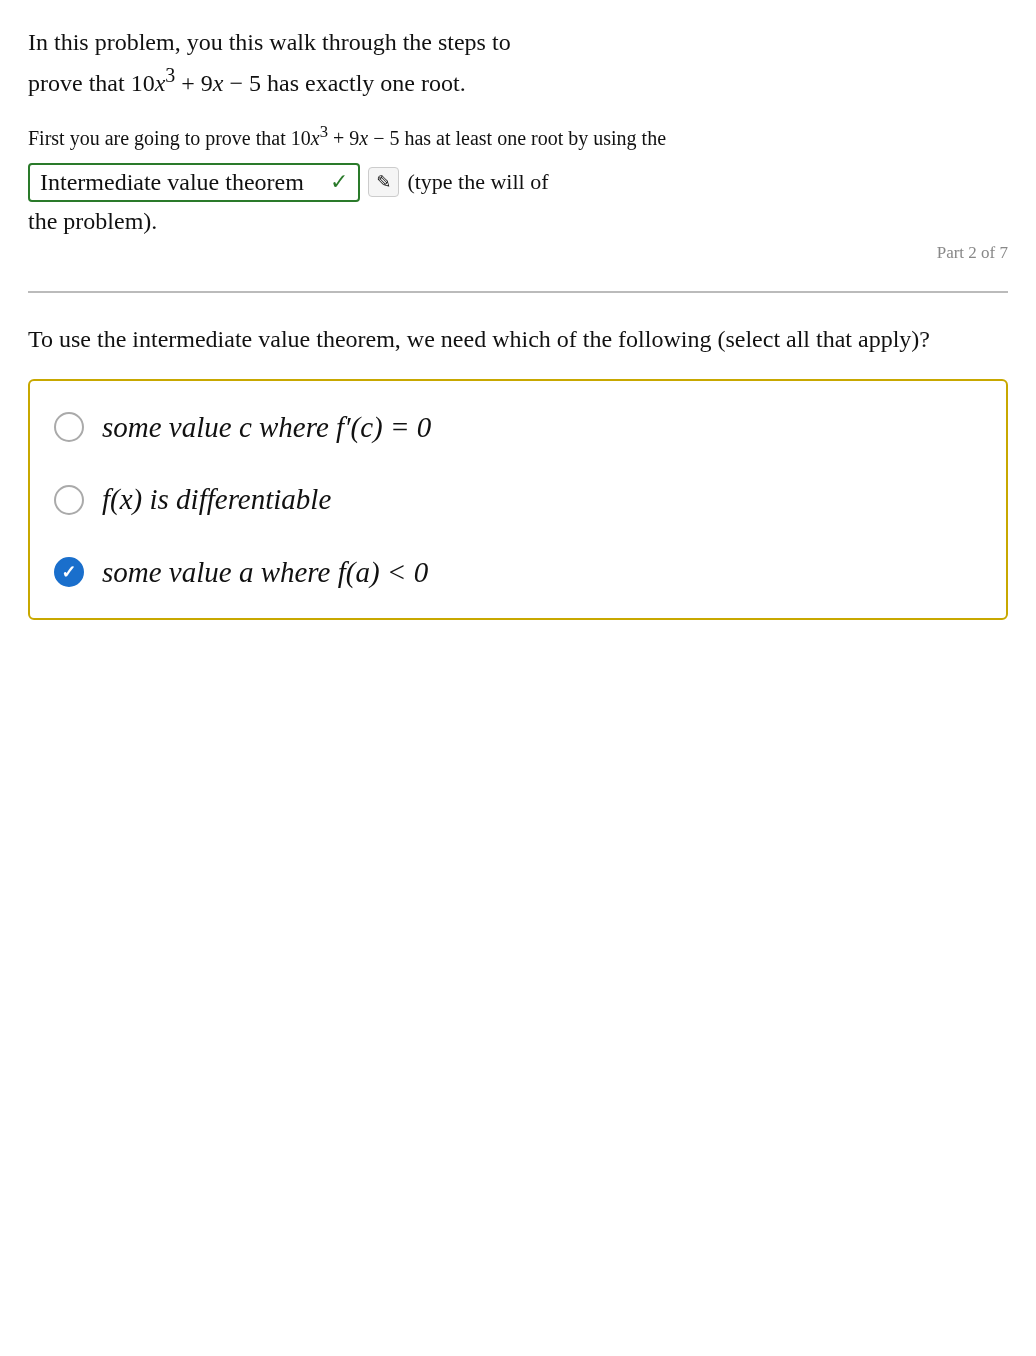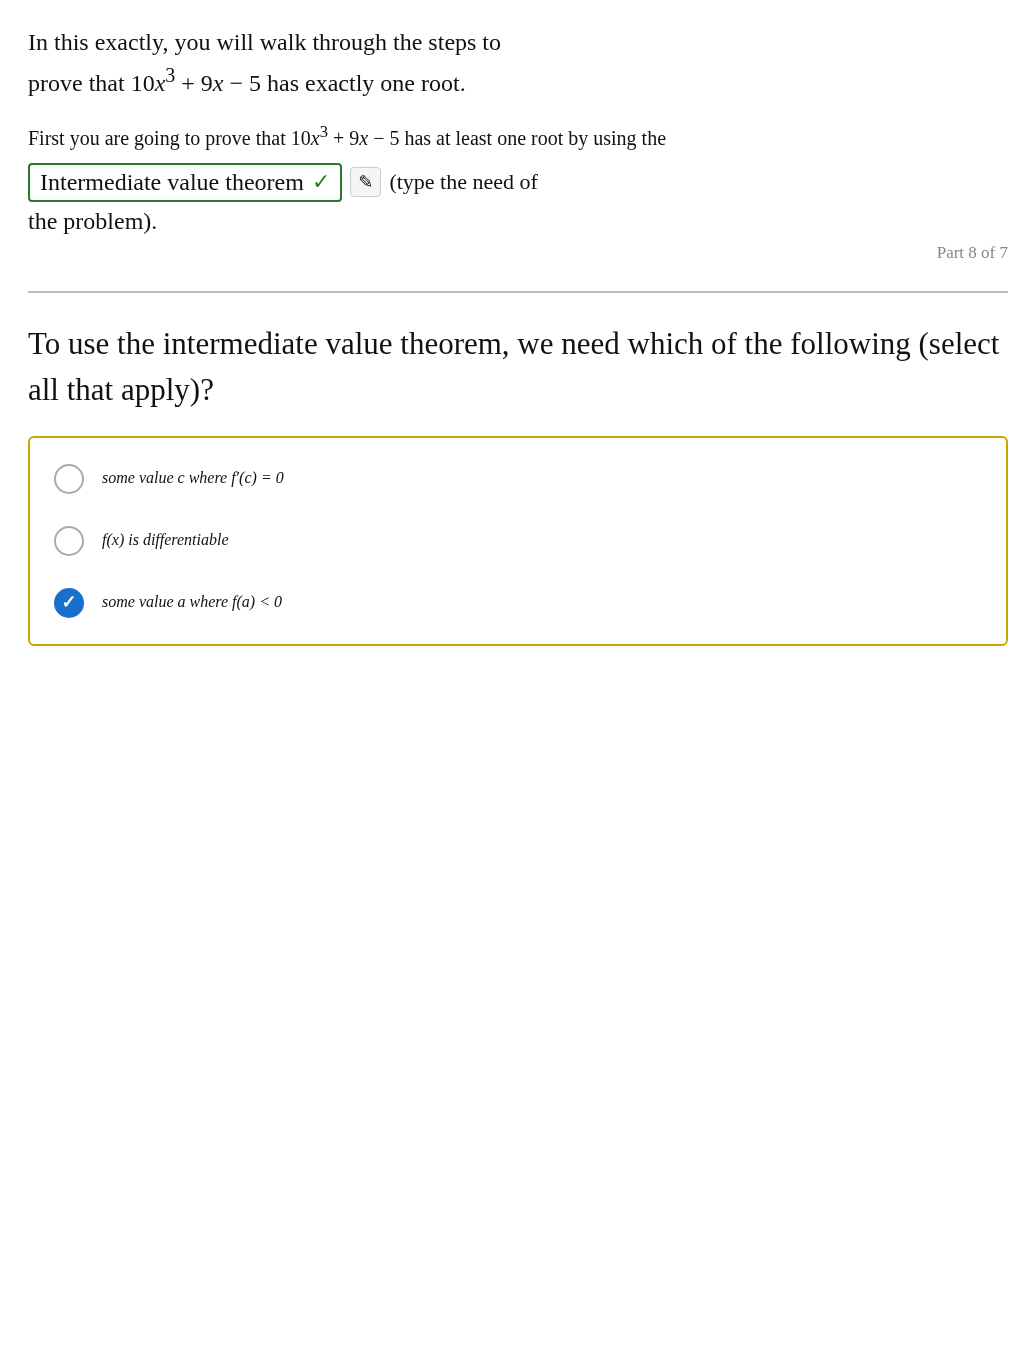--- a/index.html
+++ b/index.html
@@ -38,21 +38,21 @@
       margin-bottom: 6px;
     }
     .theorem-box {
       display: inline-flex;
       align-items: flex-start;
       border: 2px solid #2a7a2a;
       border-radius: 4px;
       padding: 4px 10px;
       font-size: 24px;
       background: #fff;
-      gap: 8px;
+      gap: 26px;
     }
     .checkmark-green {
       color: #2a7a2a;
       font-size: 22px;
     }
     .edit-icon-box {
       display: inline-flex;
       align-items: center;
       justify-content: center;
       border: 1px solid #ccc;
@@ -66,21 +66,21 @@
       text-align: right;
       font-size: 17px;
       color: #888;
       margin-top: 4px;
       margin-bottom: 10px;
     }
     .section-2 {
       padding-top: 10px;
     }
     .question-text {
-      font-size: 31px;
+      font-size: 24px;
       line-height: 1.5;
       margin-bottom: 22px;
     }
     .options-box {
       border: 2px solid #c8a800;
       border-radius: 6px;
       padding: 10px 28px 10px 18px;
       background: #fff;
     }
     .option-row {
@@ -113,55 +113,55 @@
       border-color: #1a6fcc;
       color: #fff;
     }
     .checkbox-custom.checked::after {
       content: '✓';
       font-size: 18px;
       font-weight: bold;
       color: #fff;
     }
     .math-text {
-      font-size: 16px;
+      font-size: 29px;
       font-style: italic;
     }
   </style>
 </head>
 <body>
 
 <div class="page">
 
   <div class="section-1">
     <div class="intro-text">
-      <span>In this exactly, you will walk through the steps to</span><br>
+      <span>In this problem, you this walk through the steps to</span><br>
       prove that 10<i>x</i><sup>3</sup> + 9<i>x</i> − 5 has exactly one root.
     </div>
 
     <div class="first-para">
       First you are going to prove that 10<i>x</i><sup>3</sup> + 9<i>x</i> − 5 has
       at least one root by using the
     </div>
 
     <div class="inline-row">
       <div class="theorem-box">
         <span>Intermediate value theorem</span>
         <span class="checkmark-green">✓</span>
       </div>
       <div class="edit-icon-box">
         <span>✎</span>
       </div>
-      <span>(type the need of</span>
+      <span>(type the will of</span>
     </div>
     <div style="font-size:24px; margin-bottom: 8px;">
       the problem).
     </div>
 
-    <div class="part-label">Part 8 of 7</div>
+    <div class="part-label">Part 2 of 7</div>
   </div>
 
   <div class="section-2">
     <div class="question-text">
       To use the intermediate value theorem, we need which of the following (select all that apply)?
     </div>
 
     <div class="options-box">
 
       <div class="option-row">

